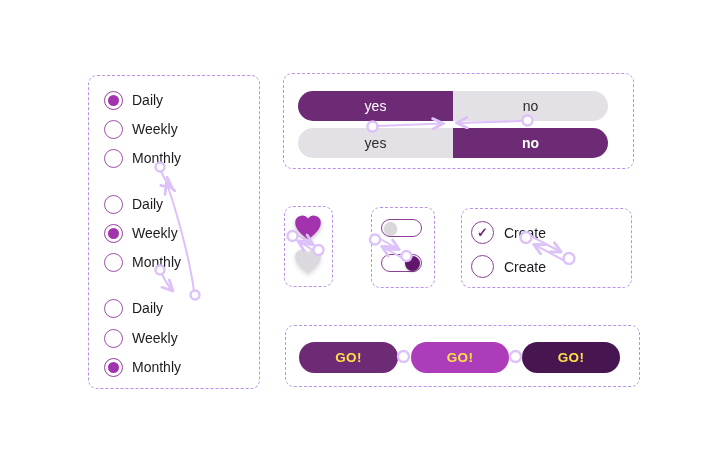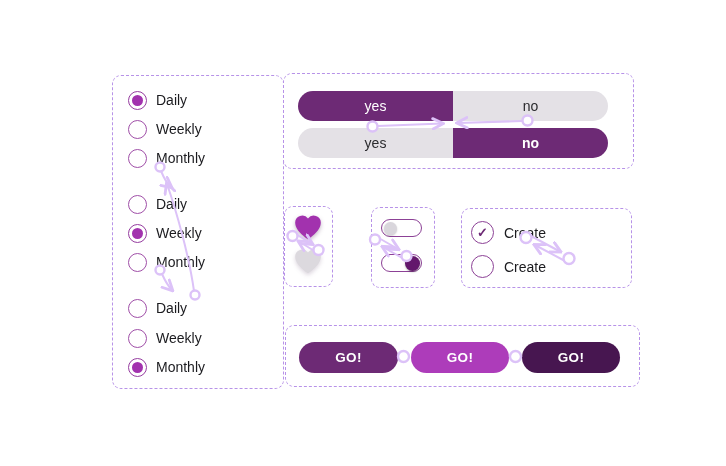--- a/index.html
+++ b/index.html
@@ -1,21 +1,21 @@
 <!DOCTYPE html>
 <html><head>
 <meta charset="utf-8">
 <style>
   html,body{margin:0;padding:0;background:#ffffff;}
   .canvas{position:relative;width:726px;height:466px;background:#ffffff;
           font-family:"Liberation Sans",sans-serif;overflow:hidden;}
   .panel{position:absolute;border:1.5px dashed #b792e8;border-radius:9px;background:#fff;}
 
   
-  .radio-panel{left:88px;top:75px;width:170px;height:312px;margin-left:24px;}
+  .radio-panel{left:88px;top:75px;width:170px;height:312px;}
   .radio-row{position:absolute;left:15px;height:20px;display:flex;align-items:center;gap:9px;cursor:pointer;}
   .radio{width:19px;height:19px;border:1.5px solid #a04fa8;border-radius:50%;box-sizing:border-box;
          display:flex;align-items:center;justify-content:center;background:#fff;flex:0 0 auto;}
   .radio .dot{display:none;width:11px;height:11px;border-radius:50%;background:#a232ae;}
   .radio.sel{border-color:#963da0;}
   .radio.sel .dot{display:block;}
   .radio-label{font-size:14px;color:#1b1b1f;}
 
   
   .seg-panel{left:283px;top:73px;width:349px;height:94px;}
@@ -47,21 +47,21 @@
   .check-row{position:absolute;left:9px;display:flex;align-items:center;gap:10px;height:23px;cursor:pointer;}
   .checkbox{width:23px;height:23px;border:1.5px solid #8c4196;border-radius:50%;box-sizing:border-box;
             display:flex;align-items:center;justify-content:center;background:#fff;flex:0 0 auto;}
   .checkbox .mark{display:none;font-size:13px;font-weight:700;color:#6d2a75;line-height:1;}
   .checkbox.checked .mark{display:block;}
   .check-label{font-size:14px;color:#1b1b1f;}
 
   
   .go-panel{left:285px;top:325px;width:353px;height:60px;}
   .go-btn{position:absolute;top:16px;height:31px;border-radius:16px;border:none;
-          display:flex;align-items:center;justify-content:center;color:#ffffff;
+          display:flex;align-items:center;justify-content:center;color:#fde047;
           font-size:13.5px;font-weight:600;letter-spacing:.3px;cursor:pointer;
           font-family:"Liberation Sans",sans-serif;}
 
   
   .overlay{position:absolute;left:0;top:0;width:726px;height:466px;pointer-events:none;z-index:6;}
 </style>
 </head>
 <body>
 
 <div class="canvas">

